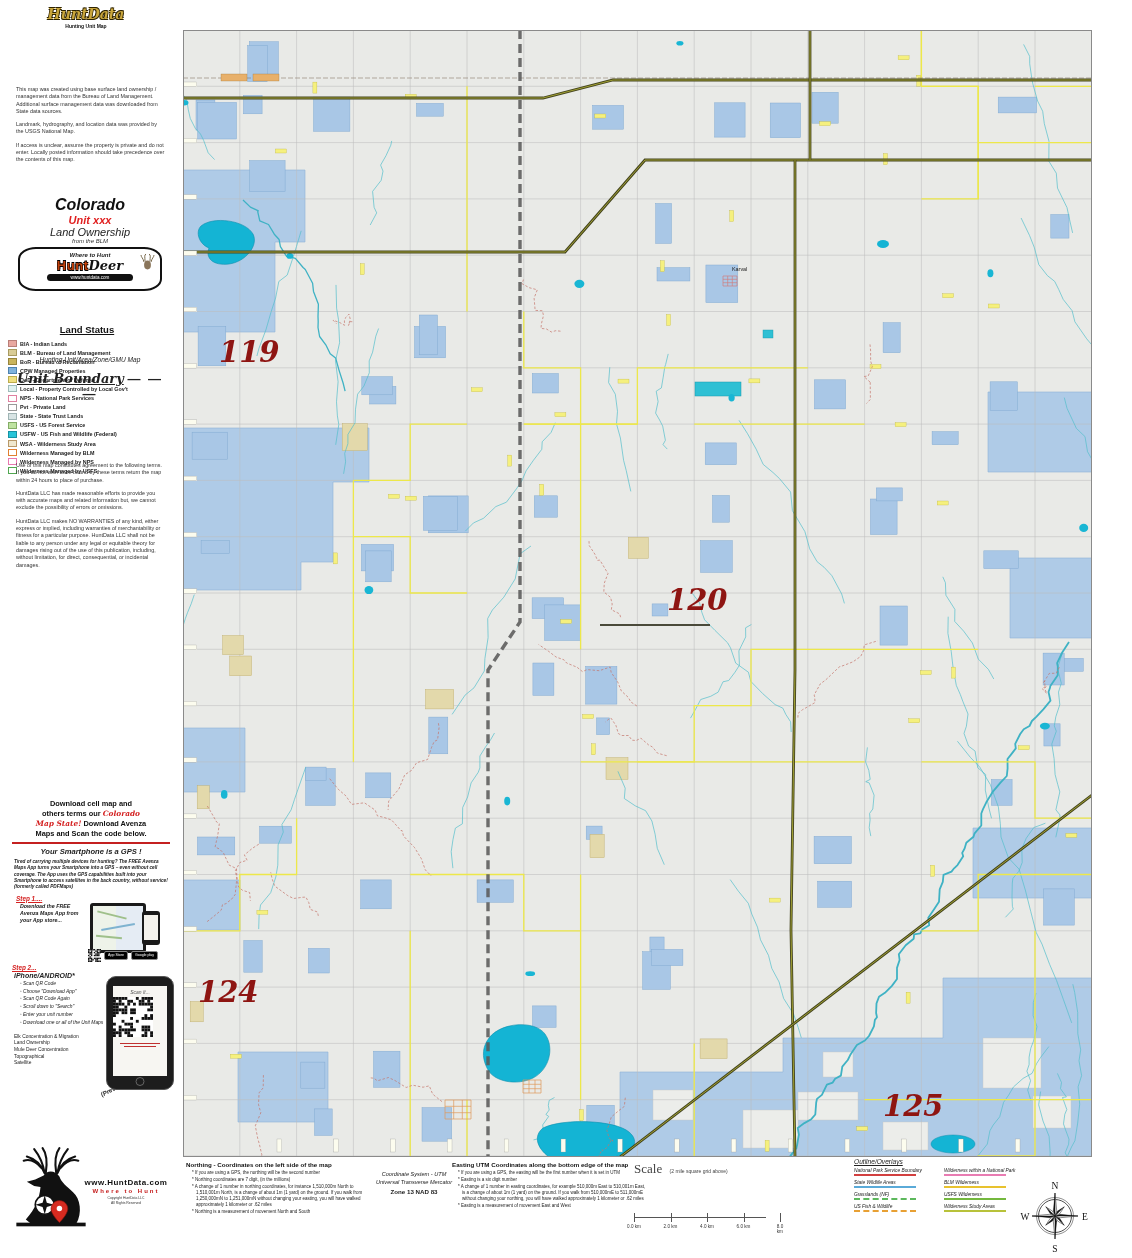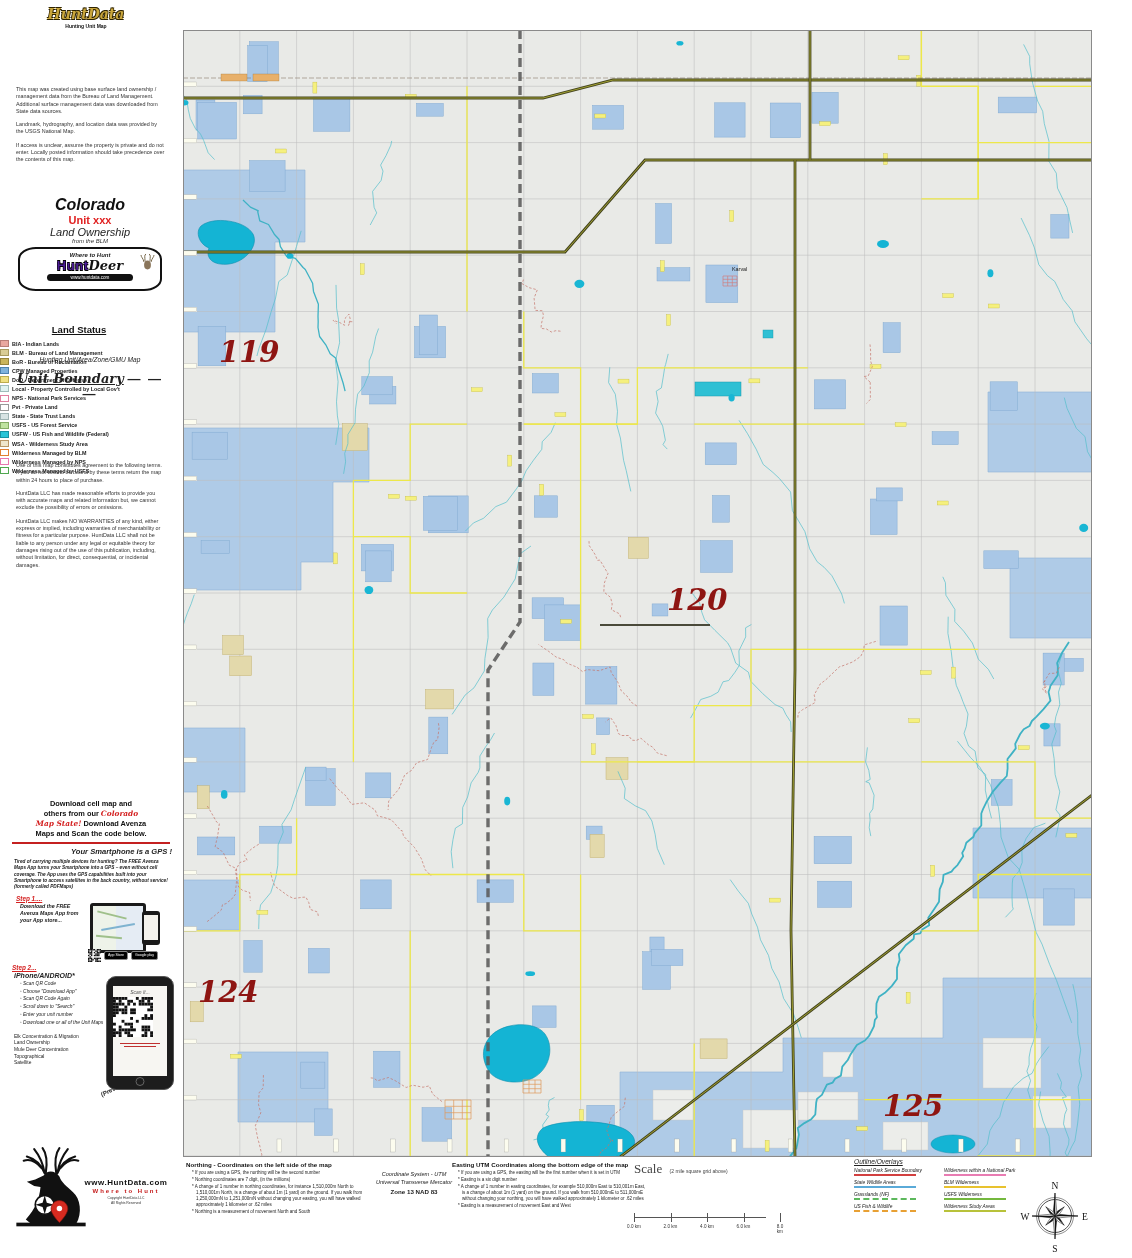--- a/index.html
+++ b/index.html
@@ -13,59 +13,59 @@
     text-shadow:0.7px 0.7px 0 #2e2300,-0.7px -0.7px 0 #2e2300,0.7px -0.7px 0 #2e2300,-0.7px 0.7px 0 #2e2300;}
   .brand-tag{font-size:5px;font-weight:bold;color:#111;margin-top:1px;}
   
   .smallpara{font-size:5.4px;line-height:1.35;color:#333;}
   .smallpara p{margin:0 0 6px 0;}
   #info-box{left:16px;top:86px;width:150px;}
   #terms{left:16px;top:462px;width:150px;}
   
   #title-block{left:8px;top:196px;width:164px;text-align:center;}
   .tb-state{font-size:16px;font-weight:bold;font-style:italic;color:#111;}
-  .tb-unit{font-size:11px;font-weight:bold;color:#E02020;text-align:center;}
+  .tb-unit{font-size:11px;font-weight:bold;font-style:italic;color:#E02020;text-align:center;}
   .tb-sub{font-size:11px;font-style:italic;color:#222;}
   .tb-src{font-size:6px;font-style:italic;color:#333;}
   .banner{margin:3px auto 0;width:140px;height:40px;background:#fff;border:2px solid #111;
     border-radius:18px/12px;position:relative;}
   .banner-top{font-size:6px;font-weight:bold;font-style:italic;margin-top:3px;}
   .banner-brand{line-height:14px;}
-  .hunt-y{font-size:13px;font-weight:bold;color:#4c1d95;letter-spacing:0.5px;
+  .hunt-y{font-size:13px;font-weight:bold;color:#c2410c;letter-spacing:0.5px;
     text-shadow:0.6px 0.6px 0 #000,-0.6px -0.6px 0 #000,0.6px -0.6px 0 #000,-0.6px 0.6px 0 #000;}
   .data-b{font-size:13px;font-family:"DejaVu Serif",serif;font-style:italic;font-weight:bold;color:#111;}
   .banner-url{margin:1px auto 0;width:86px;background:#111;color:#fff;font-size:4.6px;
     border-radius:4px;padding:1px 0;}
   .deer-ico{position:absolute;right:4px;top:4px;}
   .circle-photo{margin:-4px auto 0;width:62px;height:62px;border-radius:50%;
     border:2px solid #444;position:relative;z-index:-1;
     background:
       radial-gradient(circle at 30% 35%, #8a6f45 0 14%, rgba(0,0,0,0) 15%),
       radial-gradient(circle at 65% 30%, #5d6b46 0 18%, rgba(0,0,0,0) 19%),
       radial-gradient(circle at 45% 70%, #4a5537 0 20%, rgba(0,0,0,0) 21%),
       radial-gradient(circle at 75% 65%, #8f8558 0 16%, rgba(0,0,0,0) 17%),
       linear-gradient(135deg,#6d7a52,#4c543a 60%,#7d744e);}
   .tb-maptype{font-size:6.6px;font-style:italic;margin-top:3px;color:#222;}
   .tb-bound{margin-top:8px;font-size:13px;}
   .bound-word{font-family:"DejaVu Serif",serif;font-style:italic;font-weight:bold;
     text-decoration:underline;}
   .bound-dash{font-weight:bold;letter-spacing:2px;color:#222;}
   
-  #land-status{left:0;top:324px;width:158px;}
+  #land-status{left:8px;top:324px;width:158px;}
   .ls-title{font-size:9.5px;font-weight:bold;text-align:center;text-decoration:underline;
     margin-bottom:5px;color:#111;}
   .ls-row{display:flex;align-items:center;margin-bottom:2.1px;}
   .sw{width:7px;height:5px;display:inline-block;margin-right:3px;flex:0 0 auto;}
   .ls-lab{font-size:5.4px;font-weight:bold;color:#222;white-space:nowrap;}
   
   #download{left:10px;top:799px;width:162px;text-align:center;}
   .dl-line{font-size:7.4px;font-weight:bold;color:#111;line-height:1.35;}
   .red-script{font-family:"DejaVu Serif",serif;font-style:italic;font-weight:bold;color:#D42020;}
   .dl-rule{height:2px;background:#C42020;margin:3px 2px;}
-  .gps-head{font-size:7.6px;font-weight:bold;font-style:italic;margin:2px 0 3px;text-align:right;}
+  .gps-head{font-size:7.6px;font-weight:bold;font-style:italic;margin:2px 0 3px;}
   .gps-body{font-size:4.7px;font-weight:bold;font-style:italic;text-align:left;
     line-height:1.35;color:#222;margin:0 4px;}
   .step-lab{font-size:6.4px;font-weight:bold;font-style:italic;color:#D42020;
     text-decoration:underline;text-align:left;margin:4px 0 1px 6px;}
   .step1-row{display:flex;text-align:left;}
   .step1-txt{font-size:5.3px;font-weight:bold;font-style:italic;width:62px;margin-left:10px;line-height:1.4;}
   .devices{position:relative;width:80px;height:58px;}
   .tablet{position:absolute;left:8px;top:0;width:50px;height:44px;border:3px solid #1a1a1a;border-radius:3px;
     background:linear-gradient(90deg,#eef3e9 0 45%,#e5ecf4 45% 100%);}
   .tab-line{position:absolute;background:#9fc08a;height:1.5px;}
@@ -227,21 +227,21 @@
 </div>
 
 <div class="abs smallpara" id="terms">
   <p>Use of this map constitutes agreement to the following terms.  If you do not wish to be bound by these terms return the map within 24 hours to place of purchase.</p>
   <p>HuntData LLC has made reasonable efforts to provide you with accurate maps and related information but, we cannot exclude the possibility of errors or omissions.</p>
   <p>HuntData LLC makes NO WARRANTIES of any kind, either express or implied, including warranties of merchantability or fitness for a particular purpose.  HuntData LLC shall not be liable to any person under any legal or equitable theory for damages rising out of the use of this publication, including, without limitation, for direct, consequential, or incidental damages.</p>
 </div>
 
 <div class="abs" id="download">
   <div class="dl-line">Download cell map and</div>
-  <div class="dl-line"><span>others from our </span><span class="red-script">Colorado</span></div>
+  <div class="dl-line"><span>others terms our </span><span class="red-script">Colorado</span></div>
   <div class="dl-line"><span class="red-script">Map State!</span><span> Download Avenza</span></div>
   <div class="dl-line">Maps and Scan the code below.</div>
   <div class="dl-rule"></div>
   <div class="gps-head">Your Smartphone is a GPS !</div>
   <div class="gps-body">Tired of carrying multiple devices for hunting? The FREE Avenza Maps App turns your Smartphone into a GPS – even without cell coverage. The App uses the GPS capabilities built into your Smartphone to access satellites in the back country, without service! (formerly called PDFMaps)</div>
   <div class="step-lab">Step 1....</div>
   <div class="step1-row">
     <div class="step1-txt">Download the FREE Avenza Maps App from your App store...</div>
     <div class="devices">
       <div class="tablet">

